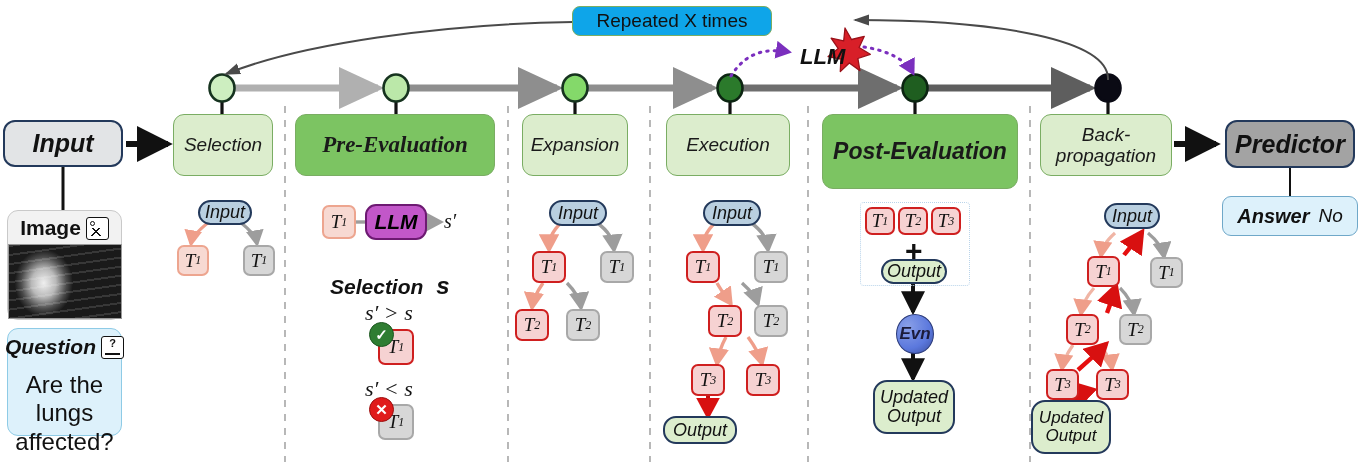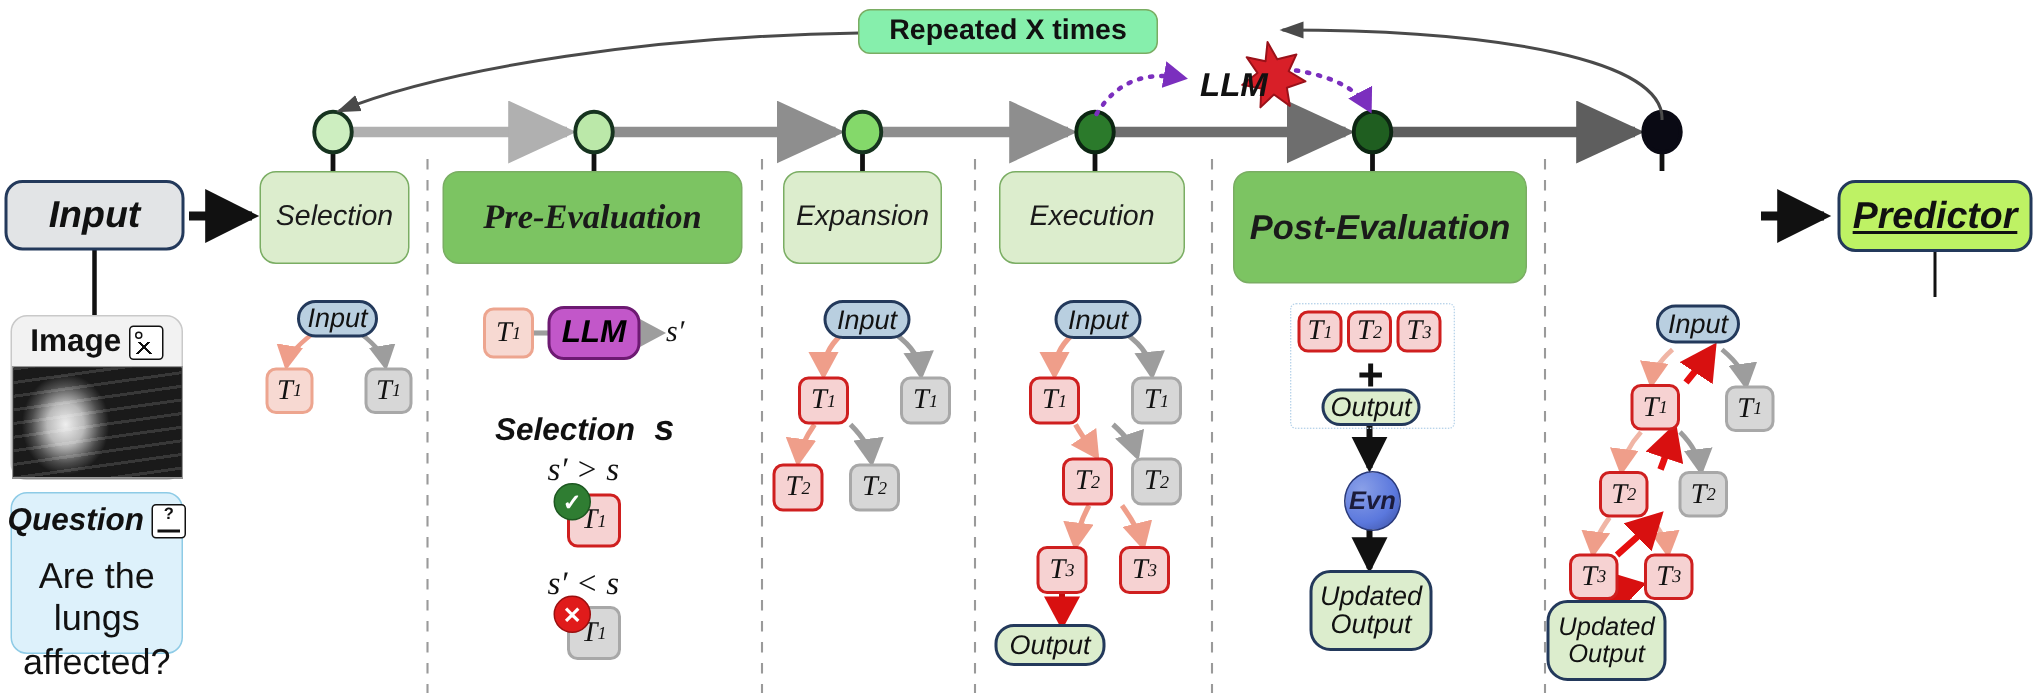--- a/index.html
+++ b/index.html
@@ -14,39 +14,39 @@
   .rbox{position:absolute;box-sizing:border-box;display:flex;align-items:center;
         justify-content:center;text-align:center;border-radius:10px;}
 
   .stage-head{border:1.6px solid #7aad63;border-radius:11px;
               font-style:italic;color:#1a1a1a;line-height:1.05;}
   .stage-light{background:#dcedcd;font-size:19px;font-weight:400;}
   .stage-dark{background:#7cc462;font-size:23px;font-weight:bold;font-style:italic;}
 
   .io-box{border:2.6px solid #23395b;background:#e2e4e6;border-radius:12px;
           font-style:italic;font-weight:bold;font-size:25px;color:#111;}
-  .pred-box{border:2.6px solid #23395b;background:#bef264;border-radius:12px;
-            font-style:italic;font-weight:bold;font-size:25px;color:#111;text-decoration:underline;}
+  .pred-box{border:2.6px solid #23395b;background:#a3a3a3;border-radius:12px;
+            font-style:italic;font-weight:bold;font-size:25px;color:#111;}
   .answer-box{border:1.4px solid #6fa8c9;background:#ddf1fb;border-radius:9px;
               font-size:20px;color:#111;}
   .answer-box b{font-style:italic;font-weight:bold;}
   .answer-box span.val{font-style:italic;font-weight:normal;font-size:19px;margin-left:9px;}
 
   .img-card{border:1.4px solid #c9c9c9;background:#f2f2f2;border-radius:11px;
             display:flex;flex-direction:column;align-items:center;}
   .img-card .cap{font-weight:bold;font-size:21px;margin-top:5px;
                  display:flex;align-items:center;gap:5px;}
   .q-card{border:1.4px solid #8ecbe6;background:#ddf1fb;border-radius:11px;
           display:flex;flex-direction:column;align-items:center;padding-top:6px;}
   .q-card .cap{font-style:italic;font-weight:bold;font-size:21px;display:flex;
                align-items:center;gap:5px;}
   .q-card .txt{font-size:24px;text-align:center;line-height:1.18;margin-top:12px;}
 
-  .rep-box{border:1.5px solid #7aad63;background:#86efac;border-radius:8px;
-           font-size:19px;font-weight:bold;color:#111;}
+  .rep-box{border:1.5px solid #7aad63;background:#0ea5e9;border-radius:8px;
+           font-size:19px;font-weight:normal;color:#111;}
 
   
   .tok{position:absolute;box-sizing:border-box;display:flex;align-items:center;
        justify-content:center;border-radius:7px;font-family:"Liberation Serif",serif;
        font-style:italic;font-size:19px;color:#111;}
   .tok sub{font-size:12px;font-style:italic;}
   .tok-red{background:#f6d2d2;border:2.6px solid #cf1f1f;}
   .tok-pink{background:#f7d9d2;border:2.6px solid #eda58f;}
   .tok-gray{background:#d7d7d7;border:2.6px solid #a8a8a8;}
 
@@ -272,22 +272,32 @@
   <div class="rbox stage-head stage-light" style="left:173px;top:114px;width:100px;height:62px;">Selection</div>
 
   <div class="rbox stage-head stage-dark" style="left:295px;top:114px;width:200px;height:62px;font-family:Liberation Serif, serif;">Pre-Evaluation</div>
 
   <div class="rbox stage-head stage-light" style="left:522px;top:114px;width:106px;height:62px;">Expansion</div>
 
   <div class="rbox stage-head stage-light" style="left:666px;top:114px;width:124px;height:62px;">Execution</div>
 
   <div class="rbox stage-head stage-dark" style="left:822px;top:114px;width:196px;height:75px;">Post-Evaluation</div>
 
+  <div class="rbox stage-head stage-light" style="left:1040px;top:114px;width:132px;height:62px;
+              flex-direction:column;line-height:1.12;">
+    <span>Back-</span>
+    <span>propagation</span>
+  </div>
 
   <div class="rbox pred-box" style="left:1225px;top:120px;width:130px;height:48px;">Predictor</div>
+  <div class="abs answer-box" style="left:1222px;top:196px;width:136px;height:40px;
+              display:flex;align-items:center;justify-content:center;">
+    <b>Answer</b>
+    <span class="val">No</span>
+  </div>
 
   <div class="pill pill-input" style="left:198px;top:200px;width:54px;height:25px;">Input</div>
   <div class="tok tok-pink" style="left:177px;top:245px;width:32px;height:31px;">
     <span>T</span>
       <sub>1</sub>
   </div>
   <div class="tok tok-gray" style="left:243px;top:245px;width:32px;height:31px;">
     <span>T</span>
       <sub>1</sub>
   </div>

